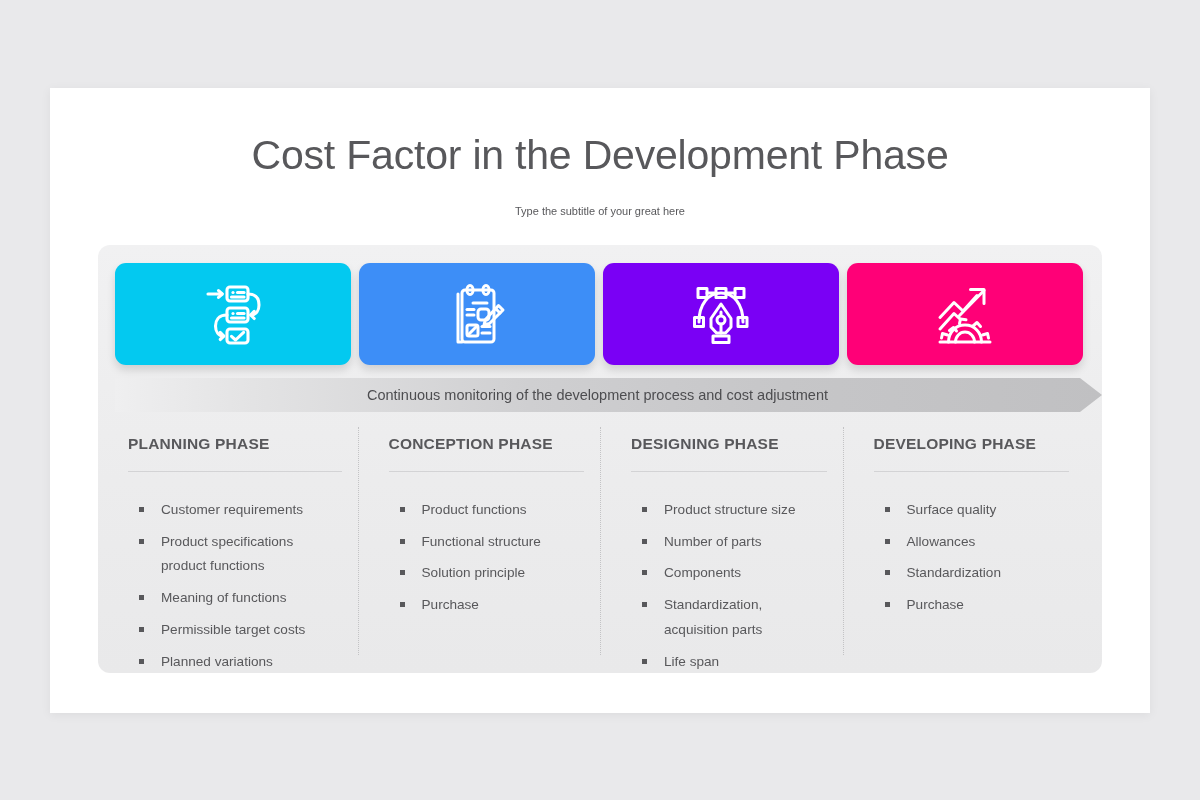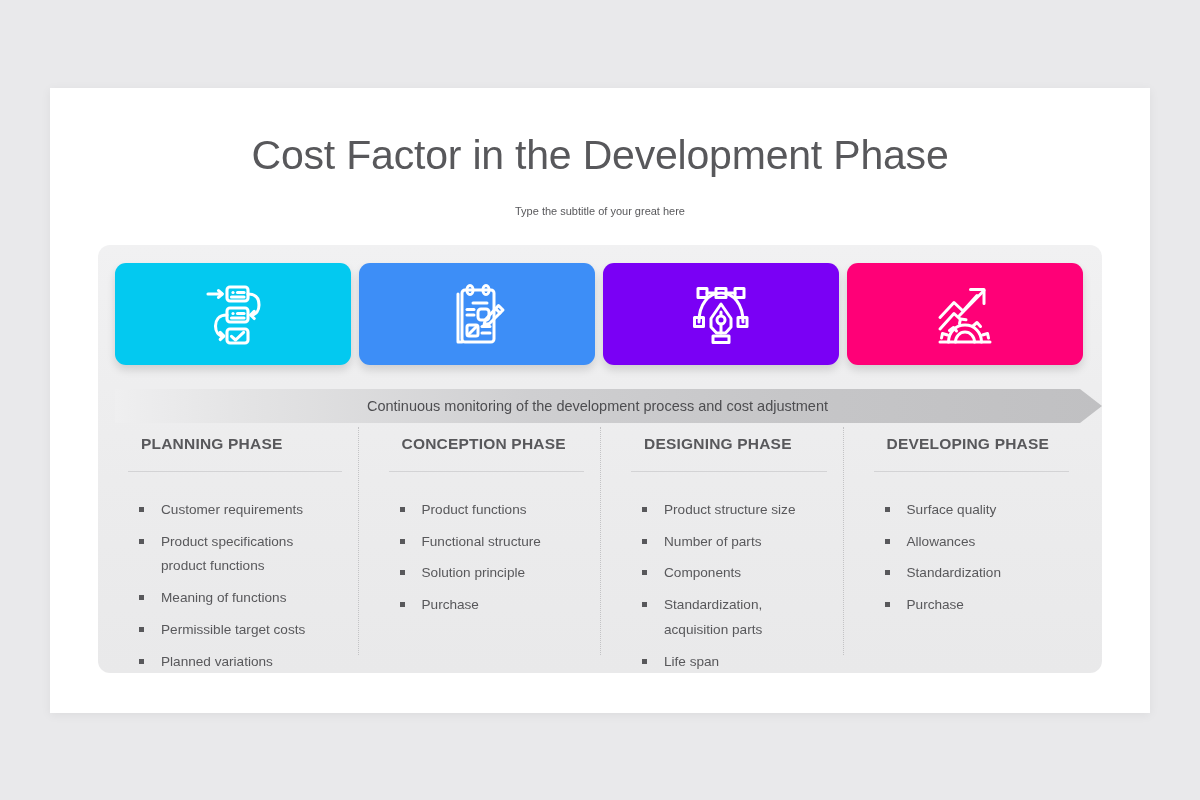--- a/index.html
+++ b/index.html
@@ -75,21 +75,20 @@
     box-shadow: 0 5px 9px rgba(0,0,0,0.13);
   }
   .tile svg { display: block; }
   
   .banner-wrap {
     position: absolute;
     left: 17px;
     top: 133px;
     width: 987px;
     height: 34px;
-    margin-top: 11px;
   }
   .banner {
     position: absolute;
     left: 0;
     top: 0;
     width: 987px;
     height: 34px;
     background: linear-gradient(90deg, #efeff0 0%, #e3e3e4 14%, #cfcfd1 42%, #c6c6c8 68%, #c0c0c2 100%);
     clip-path: polygon(0 0, calc(100% - 22px) 0, 100% 50%, calc(100% - 22px) 100%, 0 100%);
   }
@@ -128,21 +127,20 @@
   }
   .col:first-child .col-inner { padding-left: 13px; }
   .col-head {
     font-size: 15.5px;
     font-weight: bold;
     color: #58585b;
     letter-spacing: 0.2px;
     padding-top: 8px;
     height: 44px;
     box-sizing: border-box;
-    margin-left: 13px;
   }
   .col-rule {
     height: 1px;
     background: #d3d3d5;
     margin-right: 6px;
     margin-bottom: 26px;
   }
   ul.items {
     list-style: none;
     margin: 11px;

